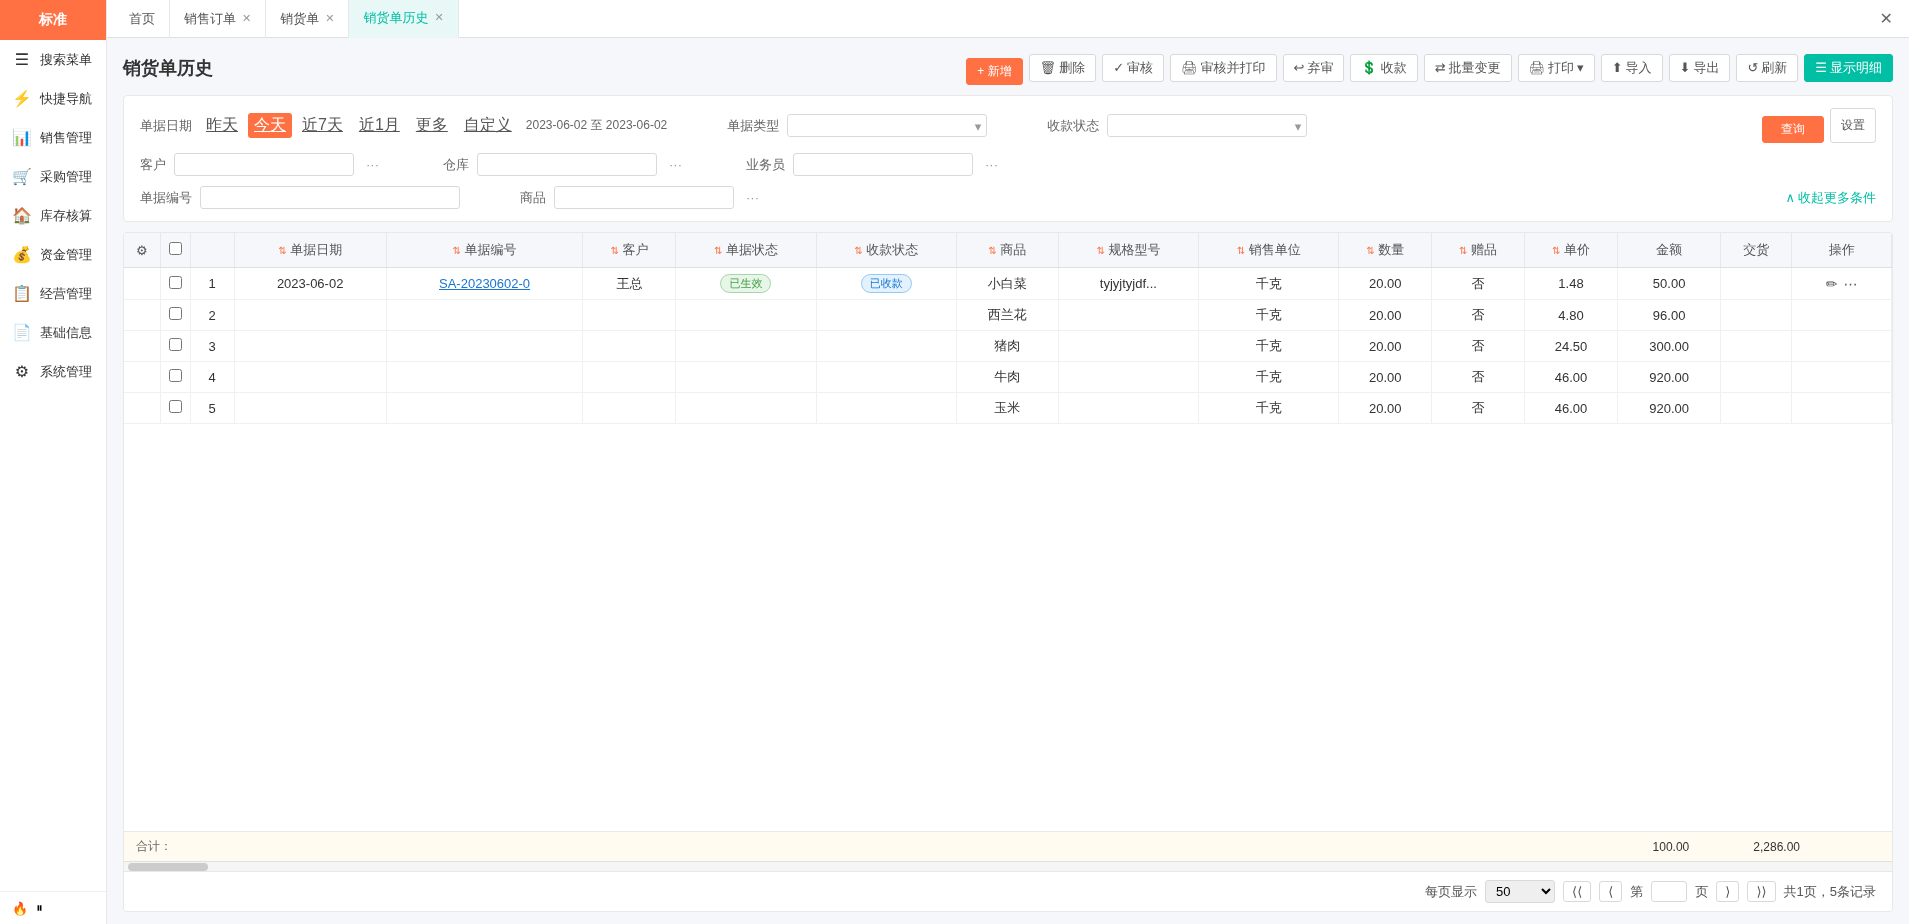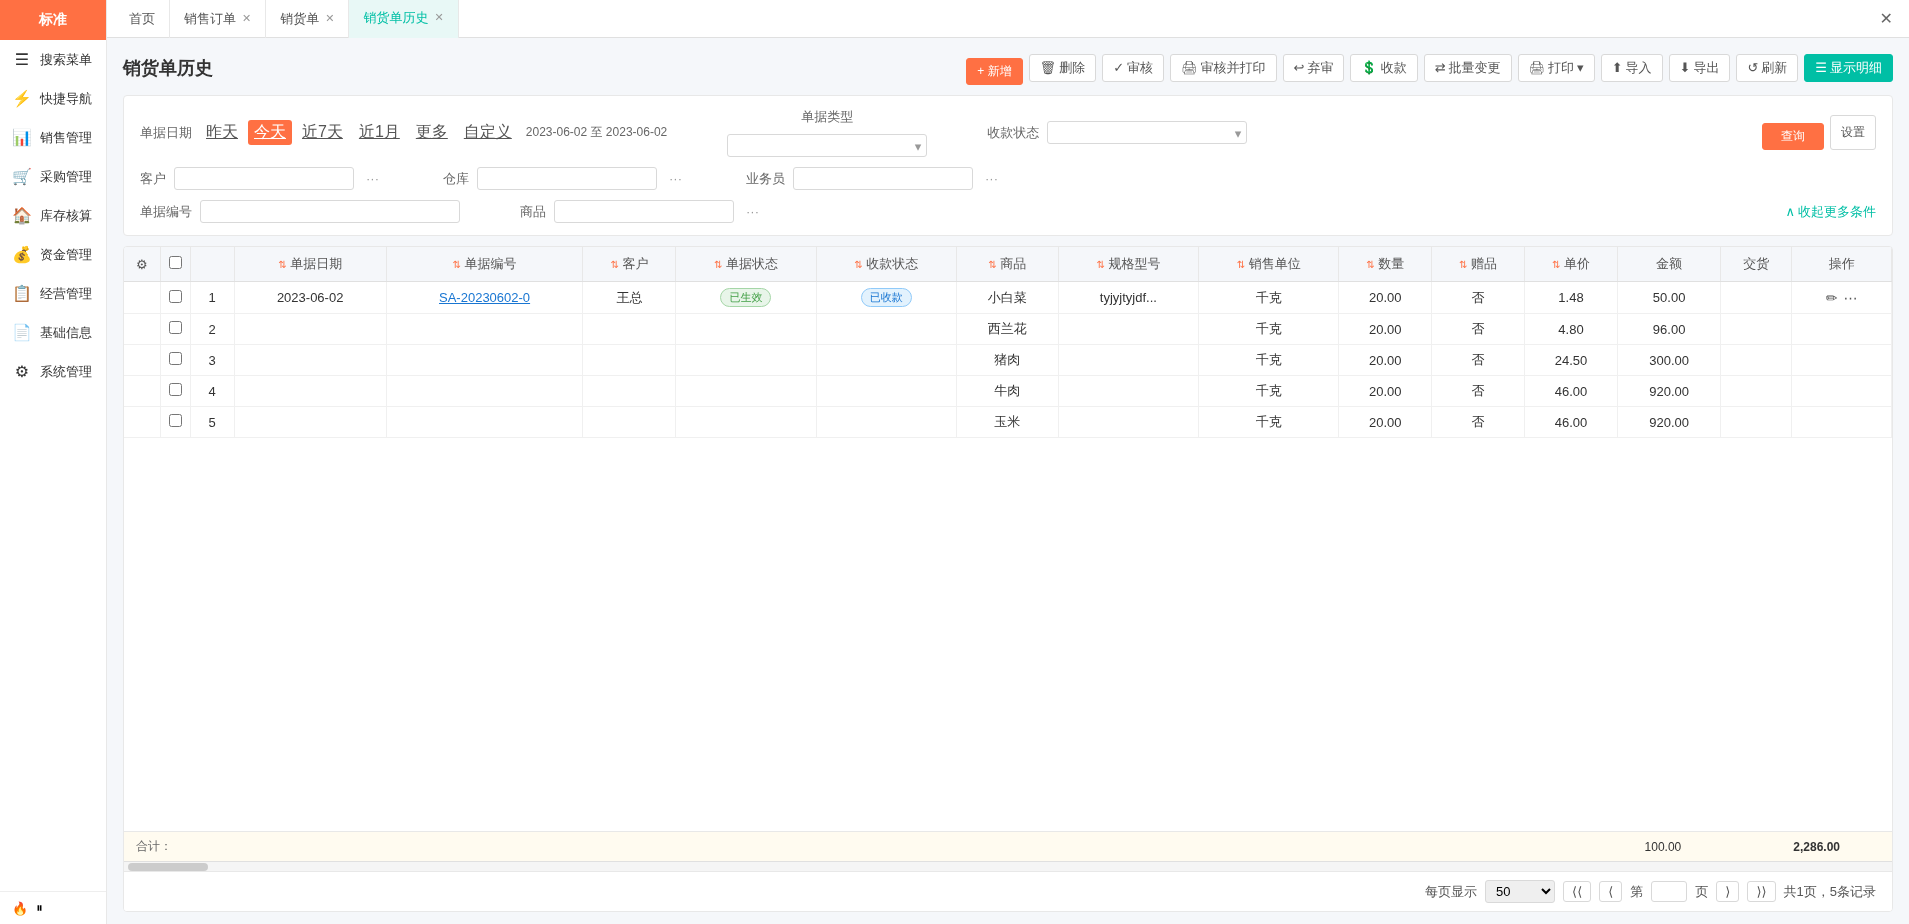--- a/index.html
+++ b/index.html
@@ -456,21 +456,21 @@
           <div class="date-shortcuts">
             <span class="date-shortcut">昨天</span>
             <span class="date-shortcut active">今天</span>
             <span class="date-shortcut">近7天</span>
             <span class="date-shortcut">近1月</span>
             <span class="date-shortcut">更多</span>
             <span class="date-shortcut">自定义</span>
           </div>
           <span class="date-range">2023-06-02 至 2023-06-02</span>
         </div>
-        <div class="filter-col" style="margin-left:40px;flex-direction:column;">
+        <div class="filter-col" style="margin-left:40px;">
           <span class="filter-col-label">单据类型</span>
           <div class="select-wrapper">
             <select class="filter-select">
               <option value=""></option>
             </select>
           </div>
         </div>
         <div class="filter-col" style="margin-left:40px;">
           <span class="filter-col-label">收款状态</span>
           <div class="select-wrapper">
@@ -642,22 +642,22 @@
       <td></td>
       <td></td>
     </tr>
             </tbody>
         </table>
       </div>
 
       <div class="table-footer">
         <span class="footer-label">合计：</span>
         <span style="flex:1;"></span>
-        <span class="footer-sum" style="margin-right:112px;">100.00</span>
-        <span class="footer-sum" style="margin-right:40px;font-weight:bold;">2,286.00</span>
+        <span class="footer-sum" style="margin-right:64px;">100.00</span>
+        <span class="footer-sum" style="margin-right:80px;">2,286.00</span>
       </div>
 
       <div class="scrollbar-area">
         <div class="scrollbar-thumb"></div>
       </div>
 
       <div class="pagination-bar">
         <span>每页显示</span>
         <select class="per-page-select">
           <option value="50">50</option>

